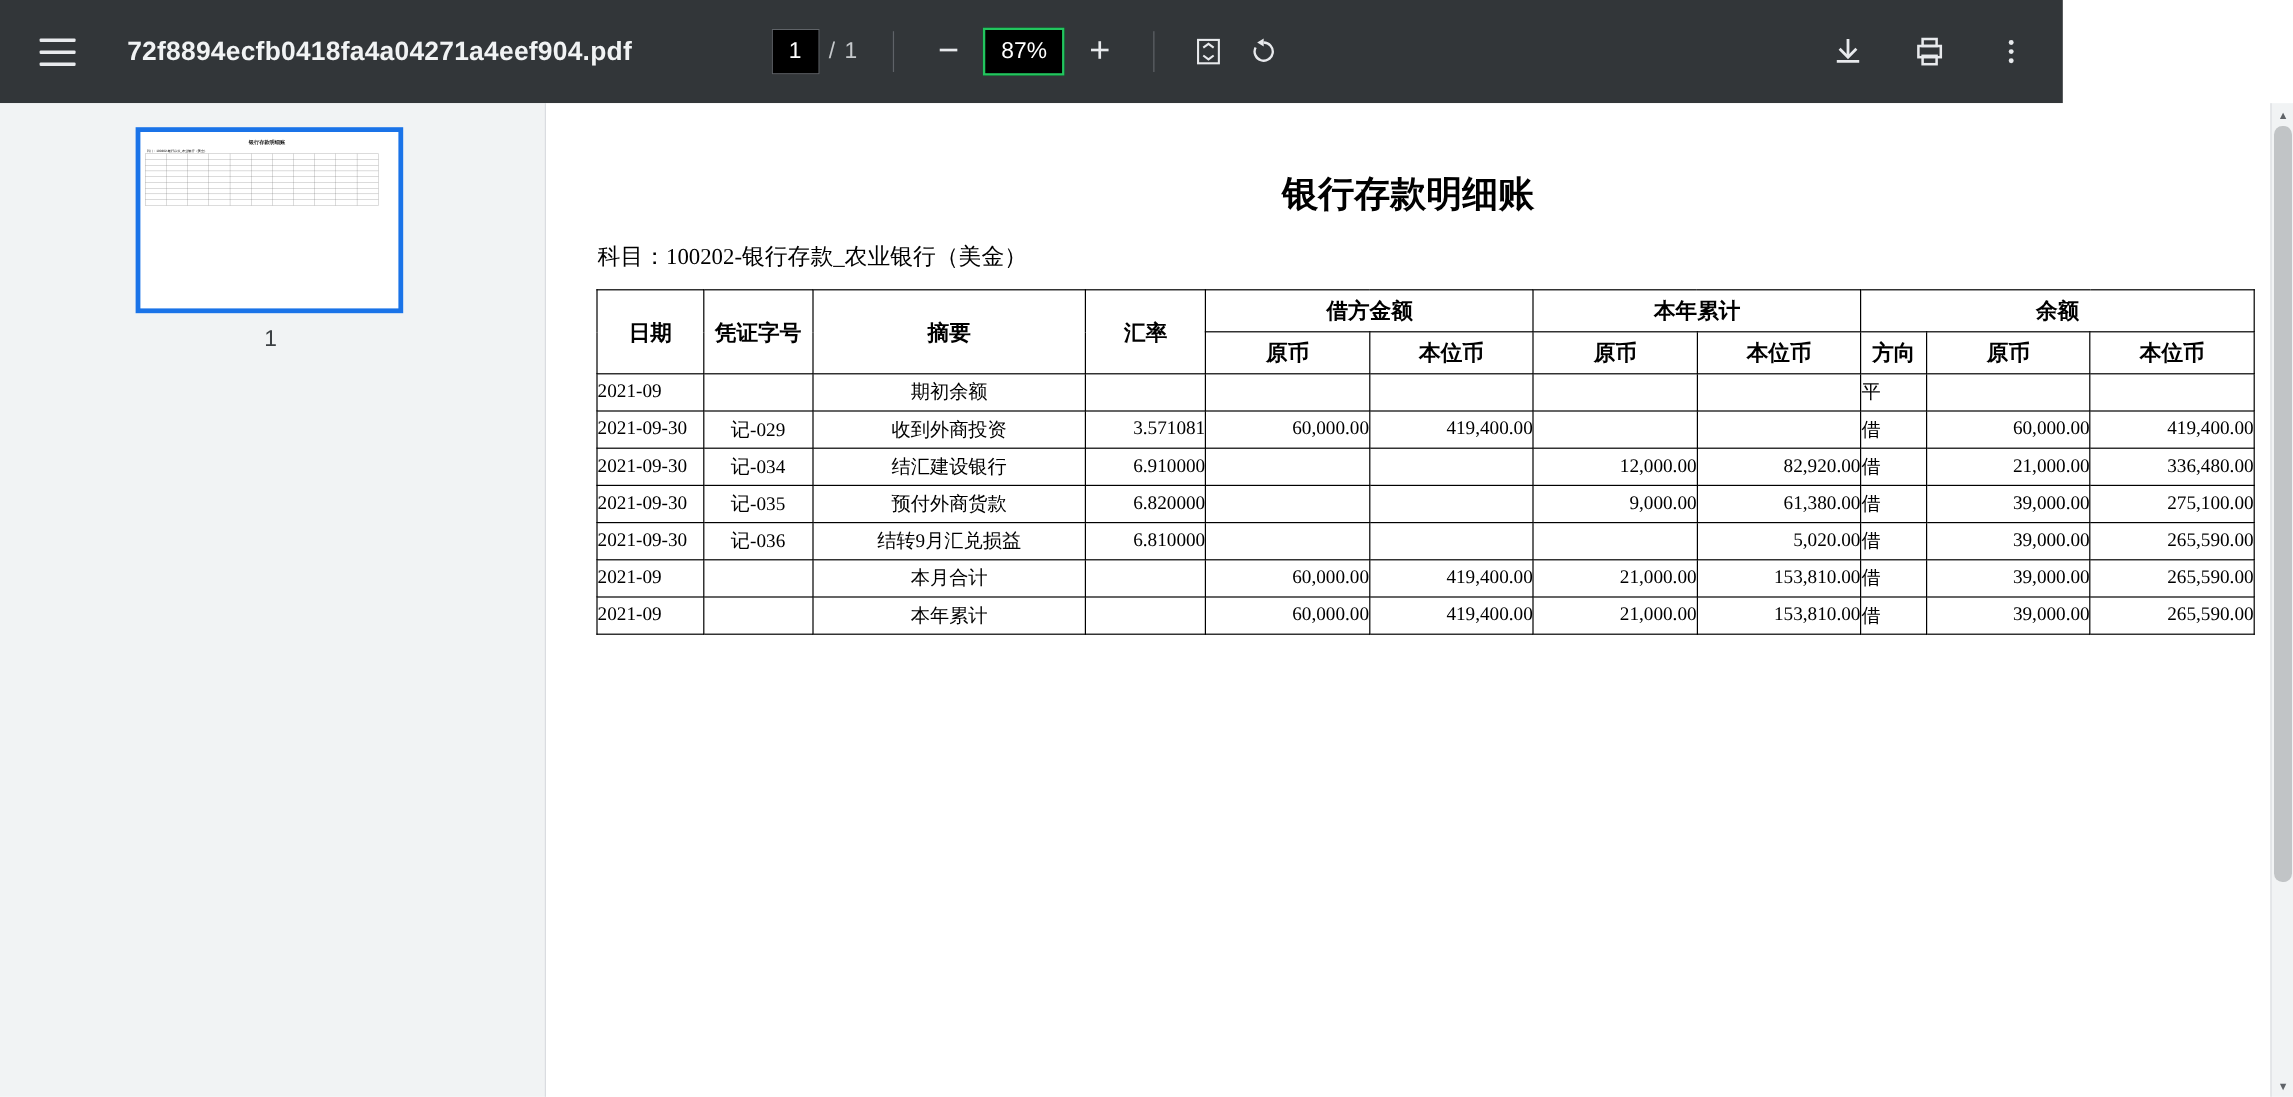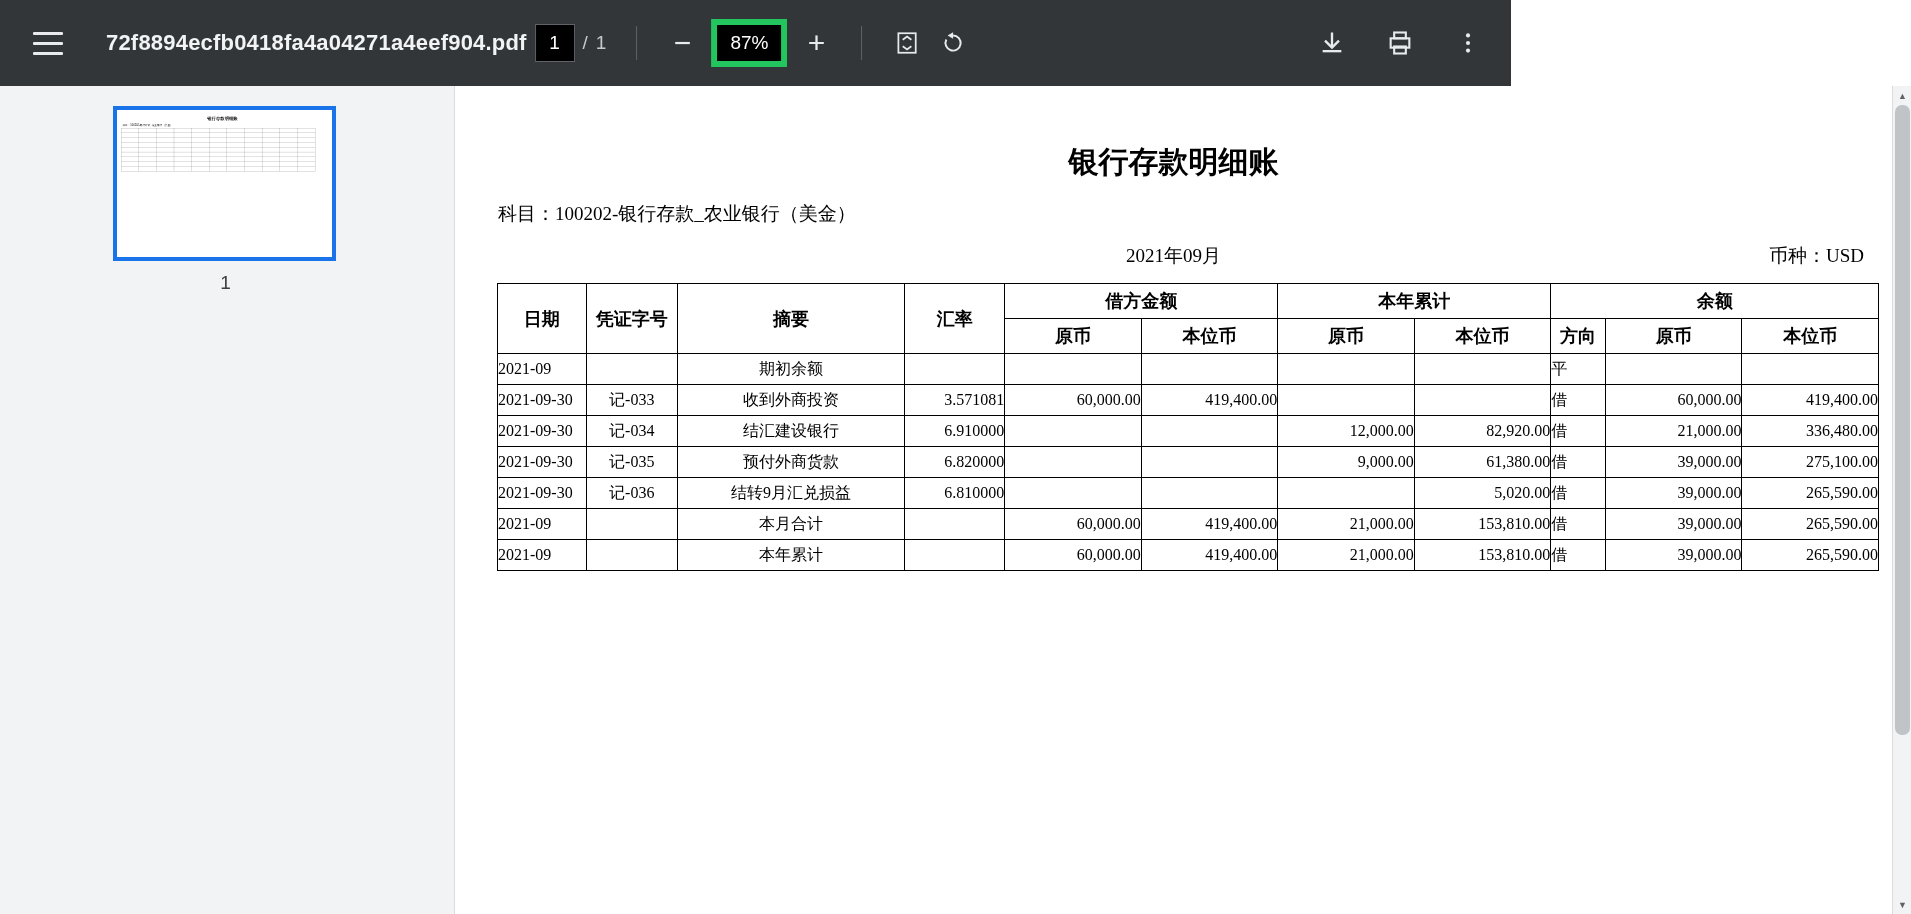--- a/index.html
+++ b/index.html
@@ -9,21 +9,21 @@
     height: 914px;
     overflow: hidden;
     font-family: "Liberation Sans", sans-serif;
     background: #ffffff;
   }
 
   
   #toolbar {
     position: absolute;
     top: 0; left: 0;
-    width: 1511px;
+    width: 1719px;
     height: 86px;
     background: #323639;
     display: flex;
     align-items: center;
     box-sizing: border-box;
   }
   #menu-btn {
     width: 60px; height: 60px;
     margin-left: 18px;
     display: flex; flex-direction: column;
@@ -80,21 +80,21 @@
     display: flex; align-items: center; justify-content: center;
     cursor: pointer;
     color: #e8eaed;
   }
   .zoom-sign { font-size: 30px; line-height: 1; color: #e8eaed; }
   #zoom-value {
     background: #000000;
     color: #ffffff;
     font-size: 19px;
     padding: 7px 13px;
-    border: 6px solid #22c55e;
+    border: 2px solid #22c55e;
     margin: 0 6px;
   }
 
   #right-controls {
     position: absolute;
     right: 20px;
     display: flex;
     align-items: center;
     gap: 22px;
     height: 86px;
@@ -432,24 +432,20 @@
       </div>
     </div>
     <div id="thumb-label">1</div>
   </div>
 </div>
 
 <div id="viewer">
   <div id="page">
     <div id="ledger-title">银行存款明细账</div>
     <div id="subject-line">科目：100202-银行存款_农业银行（美金）</div>
-    <div id="period-row">
-      <div id="period">2021年09月</div>
-      <div id="currency">币种：USD</div>
-    </div>
 
     <table class="ledger">
       <colgroup>
         <col style="width:78px">
           <col style="width:80px">
           <col style="width:200px">
           <col style="width:88px">
         <col style="width:120px">
           <col style="width:120px">
         <col style="width:120px">
@@ -487,21 +483,21 @@
           <td class="r"></td>
           <td class="r"></td>
           <td class="r"></td>
           <td class="r"></td>
           <td class="c">平</td>
           <td class="r"></td>
           <td class="r"></td>
         </tr>
         <tr>
           <td class="c">2021-09-30</td>
-          <td class="l">记-033</td>
+          <td class="l">记-029</td>
           <td class="l">收到外商投资</td>
           <td class="r">3.571081</td>
           <td class="r">60,000.00</td>
           <td class="r">419,400.00</td>
           <td class="r"></td>
           <td class="r"></td>
           <td class="c">借</td>
           <td class="r">60,000.00</td>
           <td class="r">419,400.00</td>
         </tr>

